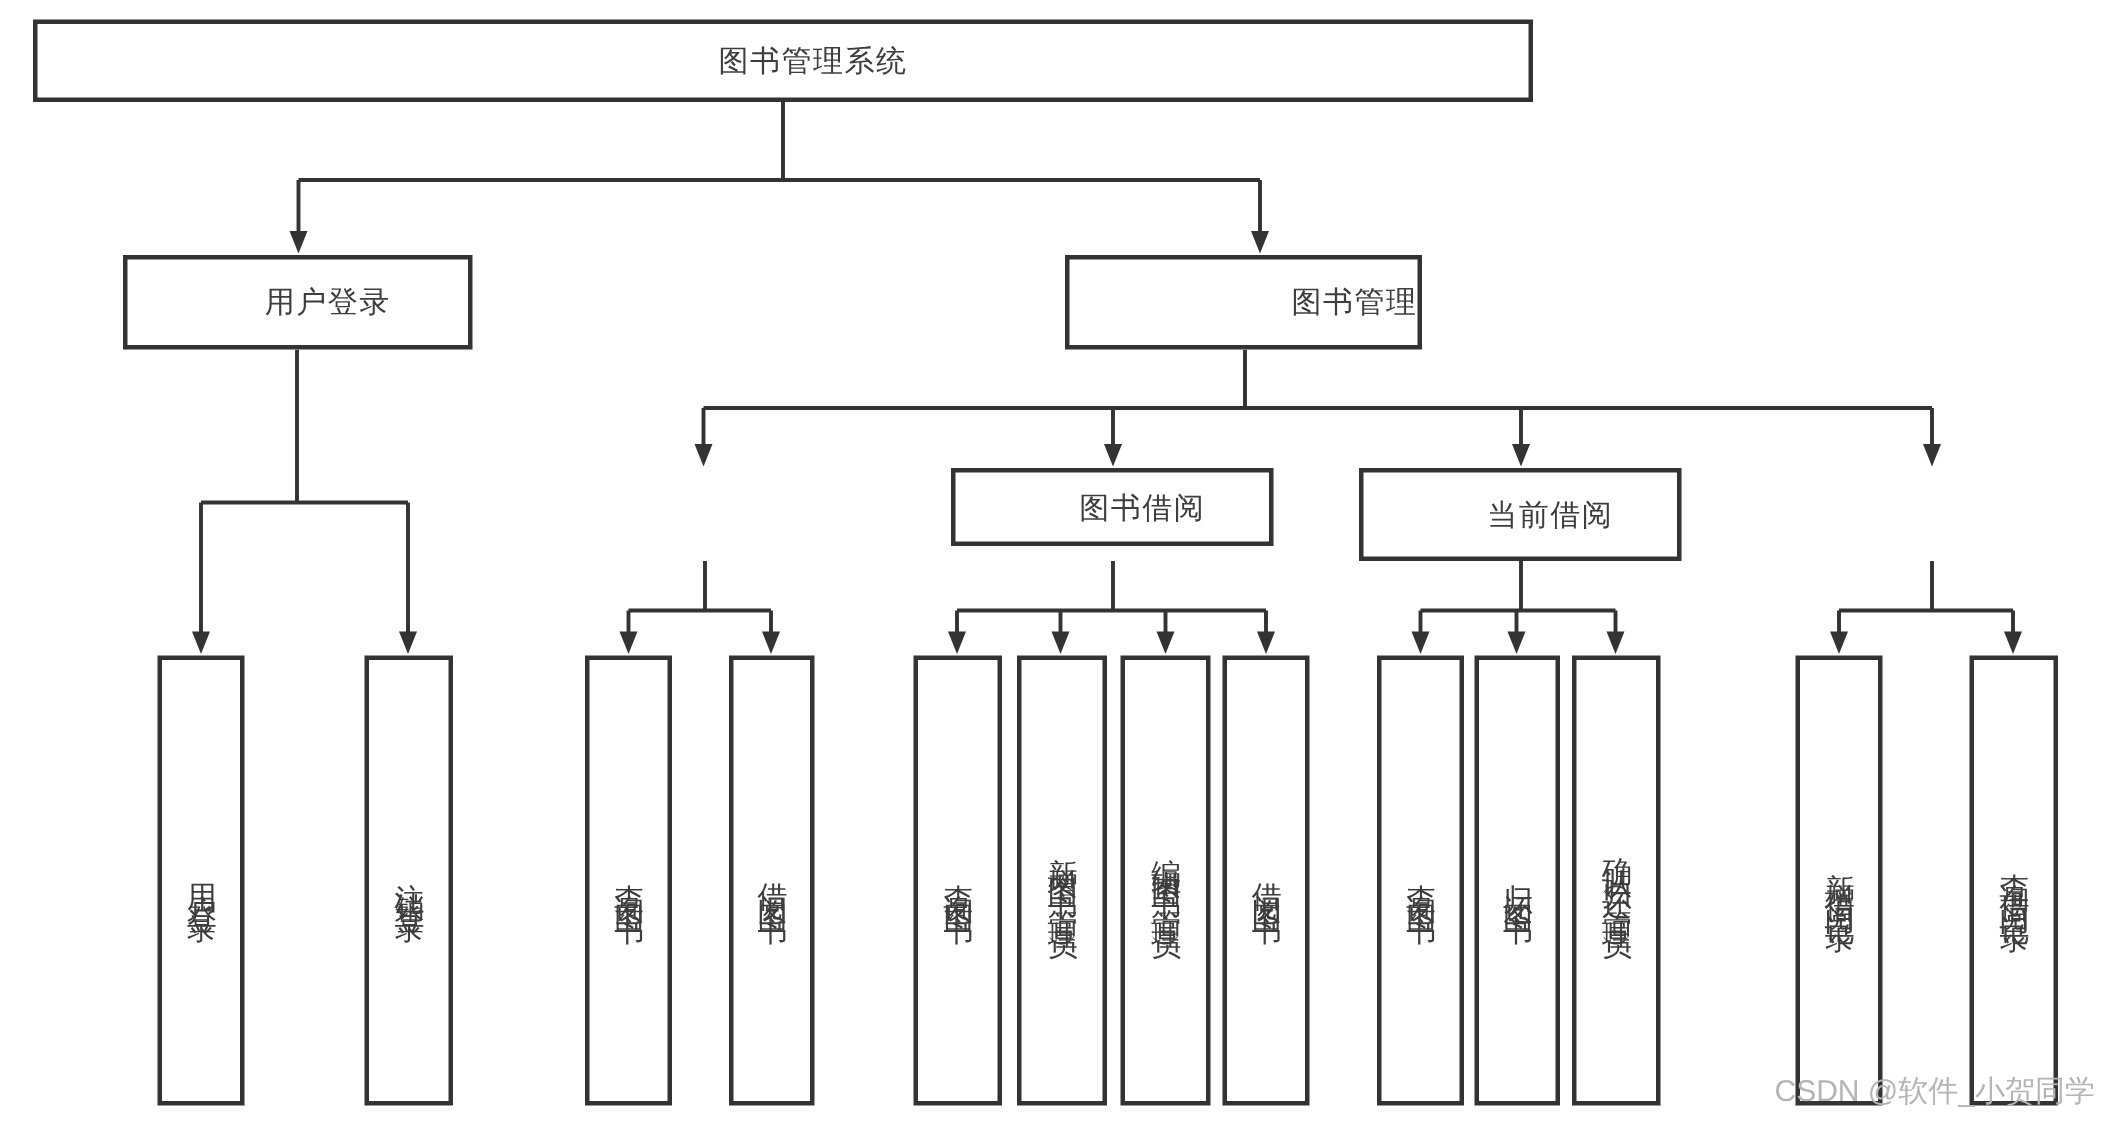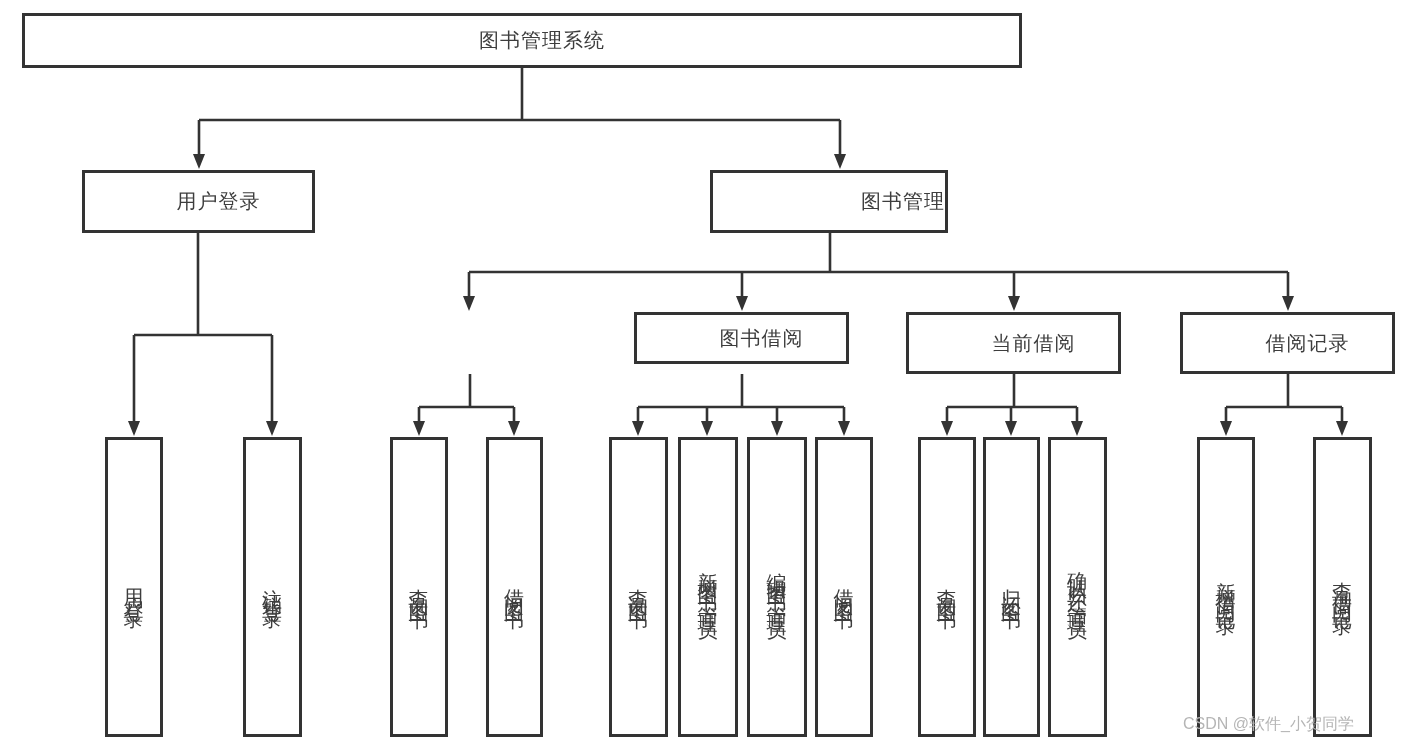--- a/index.html
+++ b/index.html
@@ -65,21 +65,21 @@
   #l-4a { left: 918px;  width: 58px; }
   #l-4b { left: 983px;  width: 57px; }
   #l-4c { left: 1048px; width: 59px; }
   #l-5a { left: 1197px; width: 58px; }
   #l-5b { left: 1313px; width: 59px; }
   .watermark {
     position: absolute;
     left: 1183px;
     top: 714px;
     width: 215px;
-    font-size: 16px;
+    font-size: 20px;
     color: #b5b5b5;
     white-space: nowrap;
     z-index: 2;
   }
 </style>
 </head>
 <body>
 
 <div class="canvas">
 
@@ -133,23 +133,20 @@
   <div class="box h-box" id="n-book-mgmt">
     <span>图书管理</span>
   </div>
 
   <div class="box h-box" id="n-borrowing">
     <span>图书借阅</span>
   </div>
   <div class="box h-box" id="n-current">
     <span>当前借阅</span>
   </div>
-  <div class="box h-box" id="n-records">
-    <span>借阅记录</span>
-  </div>
 
   <div class="box v-box leaf" id="l-1a">
     <span>用户登录</span>
   </div>
   <div class="box v-box leaf" id="l-1b">
     <span>注销登录</span>
   </div>
 
   <div class="box v-box leaf" id="l-2a">
     <span>查询图书</span>

